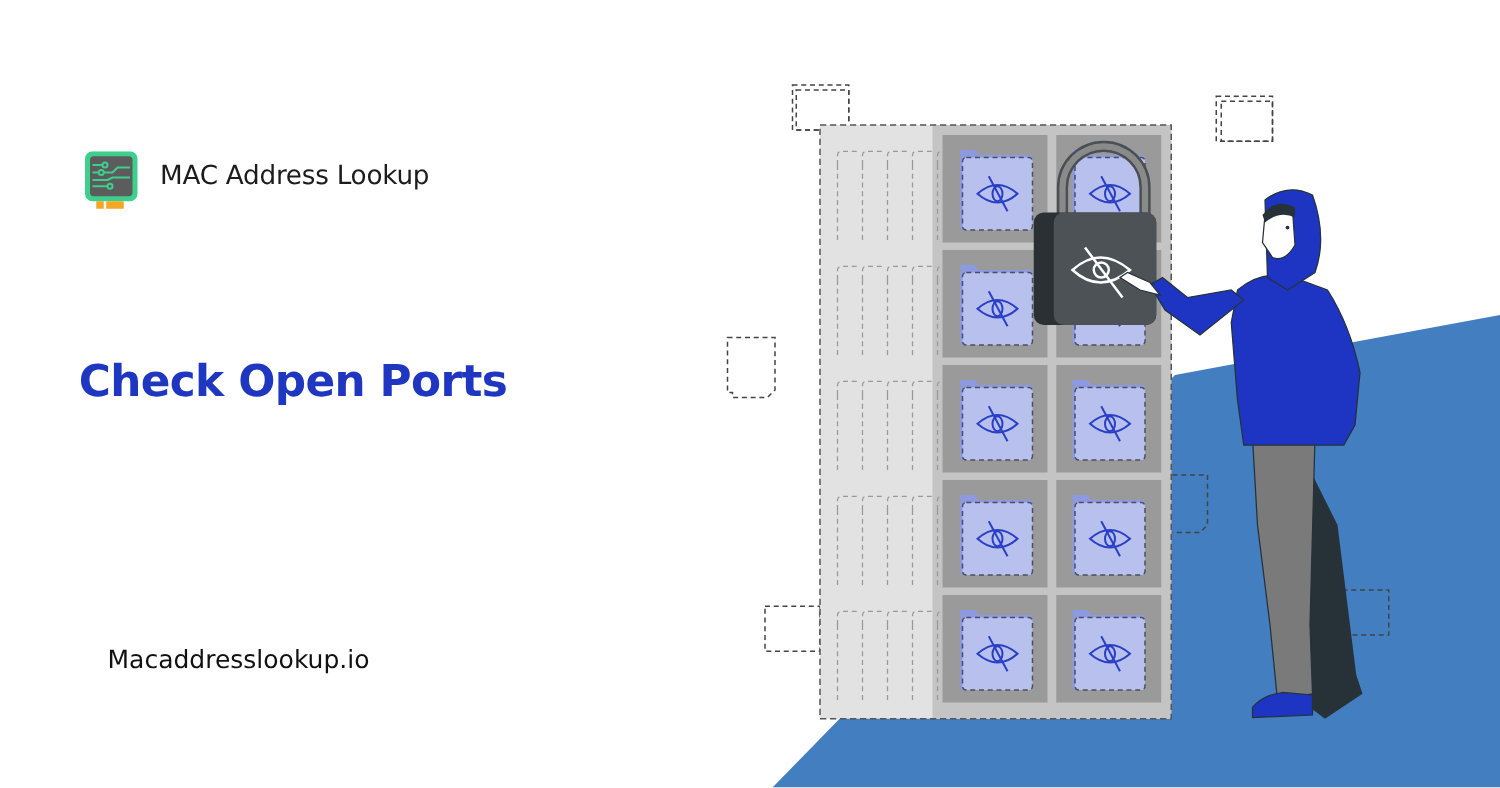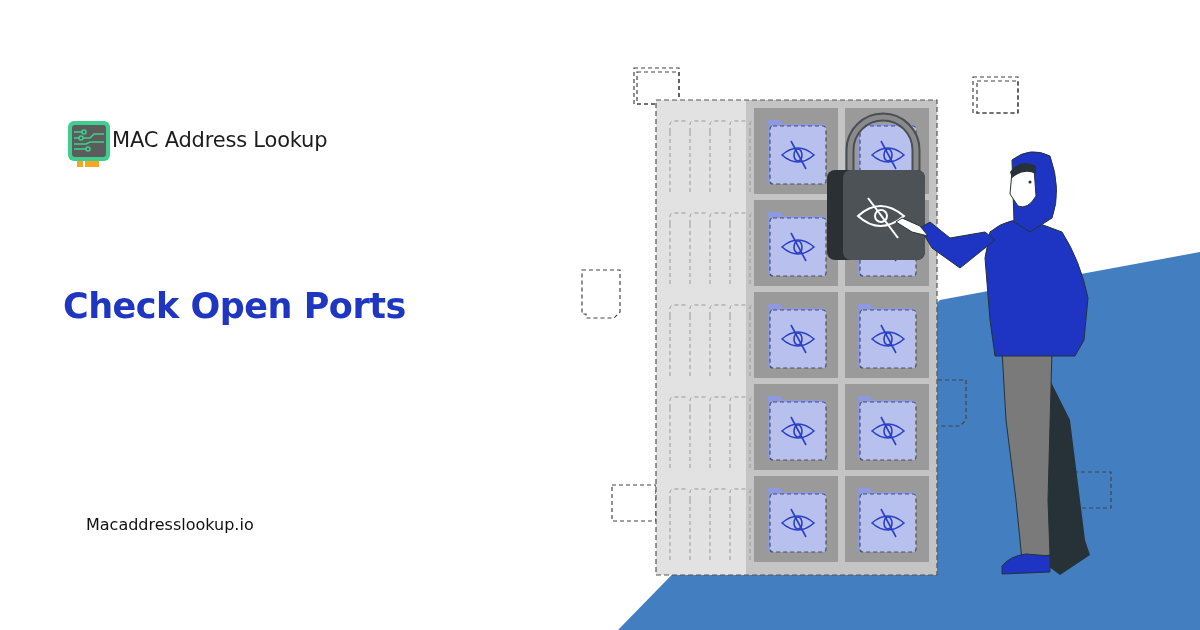--- a/index.html
+++ b/index.html
@@ -1,22 +1,22 @@
 <!DOCTYPE html>
 <html><head>
 <meta charset="utf-8">
 <style>
   html, body { margin:0; padding:0; }
   body { width:1200px; height:630px; background:#ffffff; position:relative; overflow:hidden; font-family:"Liberation Sans", sans-serif; }
   .abs { position:absolute; }
   .brand { left:68px; top:121px; display:flex; align-items:center; }
-  .brand-title { position:absolute; left:112px; top:128px; font-size:21px; color:#1c1c1c; white-space:nowrap; font-family:"DejaVu Sans", sans-serif; letter-spacing:-0.2px; }
+  .brand-title { position:absolute; left:128px; top:128px; font-size:21px; color:#1c1c1c; white-space:nowrap; font-family:"DejaVu Sans", sans-serif; letter-spacing:-0.2px; }
   .headline { position:absolute; left:63px; top:276px; margin:0; font-family:"DejaVu Sans", sans-serif; font-weight:bold; font-size:35px; line-height:61px; color:#1f37c0; letter-spacing:-0.5px; }
   .headline span { display:block;text-align:right; }
-  .domain { position:absolute; left:86px; top:515px; font-size:16px; color:#111; font-family:"DejaVu Sans", sans-serif; }
+  .domain { position:absolute; left:86px; top:515px; font-size:20px; color:#111; font-family:"DejaVu Sans", sans-serif; }
   svg.illus { position:absolute; left:0; top:0; }
 </style>
 </head>
 <body>
 
 <div class="abs brand">
   <svg width="44" height="48" viewBox="0 0 44 48">
     <rect x="0" y="0" width="42" height="40" rx="6" fill="#3ecf8e"></rect>
     <rect x="4" y="4" width="34" height="32" rx="3" fill="#5c5c5c"></rect>
     <g stroke="#3ecf8e" stroke-width="1.6" fill="none">

